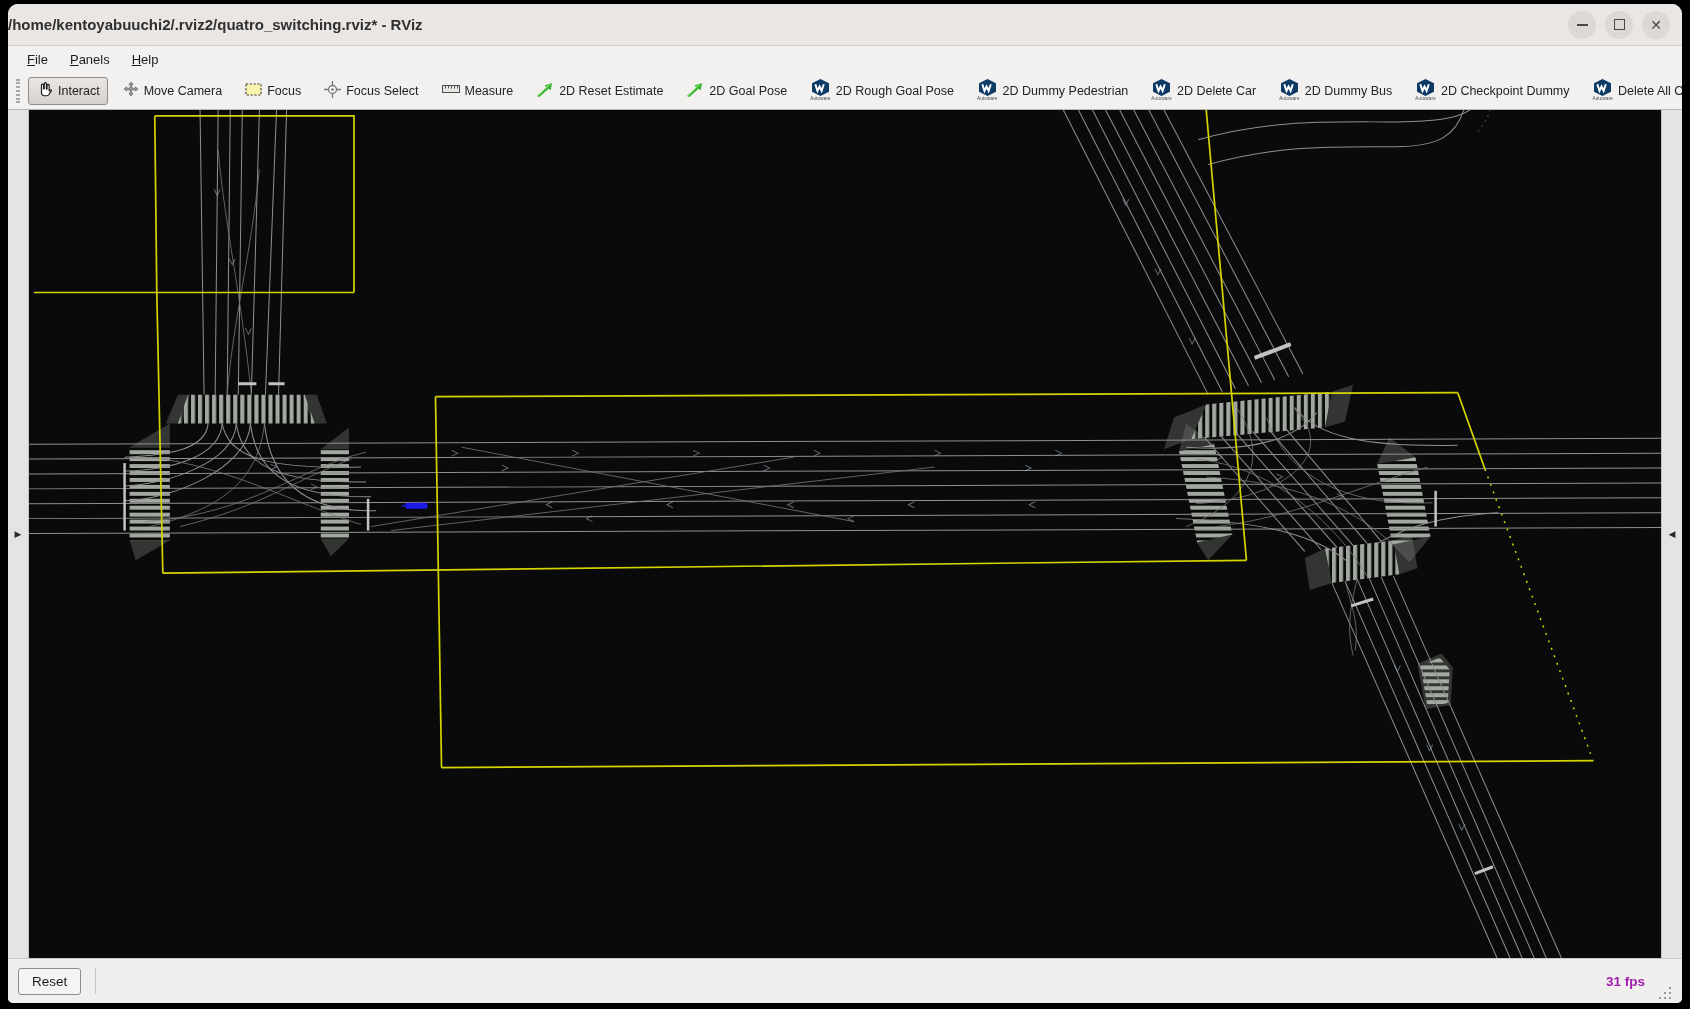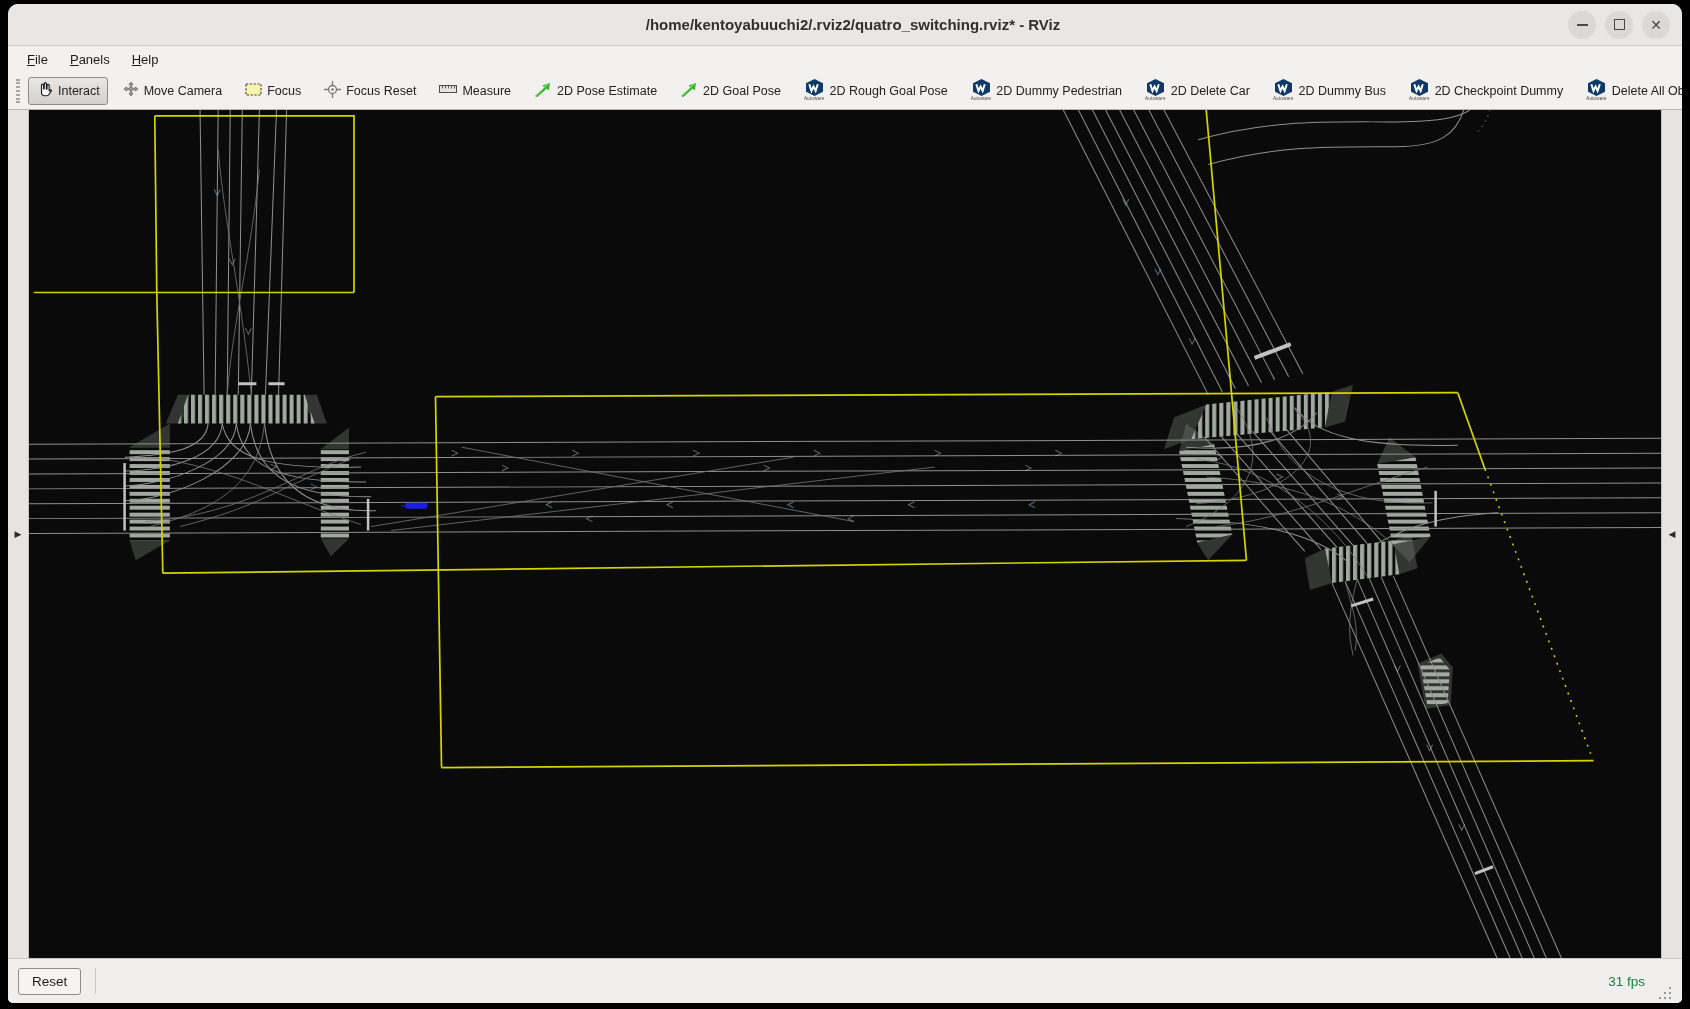--- a/index.html
+++ b/index.html
@@ -2,21 +2,21 @@
 <html style="--viewport-bg: #0a0a0a; --road-gray: #8f8f8f; --boundary-yellow: #d4d400; --crosswalk-stripe: #a9b1a7; --marker-blue: #1c1ce8;"><head>
 <meta charset="utf-8">
 <style>
   html,body{margin:0;padding:0;background:#000;width:1690px;height:1009px;overflow:hidden;
     font-family:"Liberation Sans","DejaVu Sans",sans-serif;}
   .window{position:absolute;left:8px;top:4px;right:8px;bottom:6px;background:#f1efee;
     border-radius:10px 10px 5px 5px;overflow:hidden;display:flex;flex-direction:column;}
   
   .titlebar{height:41px;background:#e9e6e4;border-bottom:1px solid #cfcdcb;display:flex;
     align-items:center;position:relative;flex:0 0 auto;}
-  .title{position:absolute;left:0;right:0;text-align:center;font-size:15px;font-weight:bold;color:#303030;margin-left:16px;}
+  .title{position:absolute;left:0;right:0;text-align:left;font-size:15px;font-weight:bold;color:#303030;}
   .win-controls{margin-left:auto;display:flex;gap:9px;padding-right:12px;z-index:2;}
   .wbtn{width:28px;height:28px;border-radius:50%;background:#dbd8d6;display:flex;align-items:center;
     justify-content:center;cursor:default;}
   .wbtn .bar{width:11px;height:2px;background:#474747;}
   .wbtn .box{width:9px;height:9px;border:1.6px solid #474747;}
   .wbtn .x{font-size:14px;color:#474747;line-height:1;}
   
   .menubar{height:26px;background:#f3f1f0;display:flex;align-items:center;padding-left:10px;
     gap:4px;font-size:13px;color:#1d1d1d;flex:0 0 auto;}
   .menu-item{padding:3px 9px;}
@@ -45,21 +45,21 @@
   .stopline{stroke:#c2c2c2;fill:none;}
   .walkdim{fill:#6d726b;opacity:.42;}
   .chev{stroke:#9fb4c8;stroke-width:1;fill:none;opacity:.55;}
   
   .statusbar{height:44px;background:#f1efee;border-top:1px solid #c9c7c5;display:flex;
     align-items:center;padding:0 10px;font-size:13.5px;color:#1c1c1c;flex:0 0 auto;gap:14px;}
   .reset-btn{padding:5px 13px;border:1px solid #8f8d8b;border-radius:3px;background:#f6f4f3;font-size:13.5px;color:#1c1c1c;}
   .sb-sep{width:1px;height:26px;background:#c9c7c5;}
   .hints span{font-weight:normal;}
   .hints b{font-weight:bold;}
-  .fps{margin-left:auto;color:#15803d;}
+  .fps{margin-left:auto;color:#a21caf;font-weight:bold;}
   .grip{width:13px;height:13px;align-self:flex-end;margin-bottom:3px;background:
     radial-gradient(circle at 11px 11px,#9a9896 1.2px,transparent 1.5px),
     radial-gradient(circle at 11px 6px,#9a9896 1.2px,transparent 1.5px),
     radial-gradient(circle at 6px 11px,#9a9896 1.2px,transparent 1.5px),
     radial-gradient(circle at 11px 1px,#9a9896 1.2px,transparent 1.5px),
     radial-gradient(circle at 1px 11px,#9a9896 1.2px,transparent 1.5px),
     radial-gradient(circle at 6px 6px,#9a9896 1.2px,transparent 1.5px);}
 </style>
 </head>
 <body>
@@ -110,37 +110,37 @@
           </svg></span>
       <span>Focus</span>
     </div>
 
     <div class="tool">
       <span><svg width="17" height="17" viewBox="0 0 17 17">
             <circle cx="8.5" cy="8.5" r="4" fill="none" stroke="#7b7977" stroke-width="1.3"></circle>
             <path stroke="#7b7977" stroke-width="1.3" d="M8.5 0v4M8.5 13v4M0 8.5h4M13 8.5h4"></path>
             <circle cx="8.5" cy="8.5" r="1.3" fill="#7b7977"></circle>
           </svg></span>
-      <span>Focus Reset</span>
+      <span>Focus Select</span>
     </div>
 
     <div class="tool">
       <span><svg width="18" height="12" viewBox="0 0 18 12">
             <rect x=".5" y="2.5" width="17" height="7" fill="#e8e6e3" stroke="#4c4c4c" stroke-width="1"></rect>
             <path stroke="#4c4c4c" stroke-width=".9" d="M3.5 2.5v3M6.5 2.5v3M9.5 2.5v3M12.5 2.5v3M15.5 2.5v3"></path>
           </svg></span>
       <span>Measure</span>
     </div>
 
     <div class="tool">
       <span><svg width="18" height="16" viewBox="0 0 18 16">
             <path fill="#2fae2f" d="M1 15l9.4-8.6-1.9-2L16 2l-1.3 7.4-1.9-2L3.3 16z"></path>
             <path fill="#7fdd5a" d="M1 15l9.4-8.6-.9-1L16 2 2 15.6z"></path>
           </svg></span>
-      <span>2D Pose Estimate</span>
+      <span>2D Reset Estimate</span>
     </div>
 
     <div class="tool">
       <span><svg width="18" height="16" viewBox="0 0 18 16">
             <path fill="#2fae2f" d="M1 15l9.4-8.6-1.9-2L16 2l-1.3 7.4-1.9-2L3.3 16z"></path>
             <path fill="#7fdd5a" d="M1 15l9.4-8.6-.9-1L16 2 2 15.6z"></path>
           </svg></span>
       <span>2D Goal Pose</span>
     </div>
 

